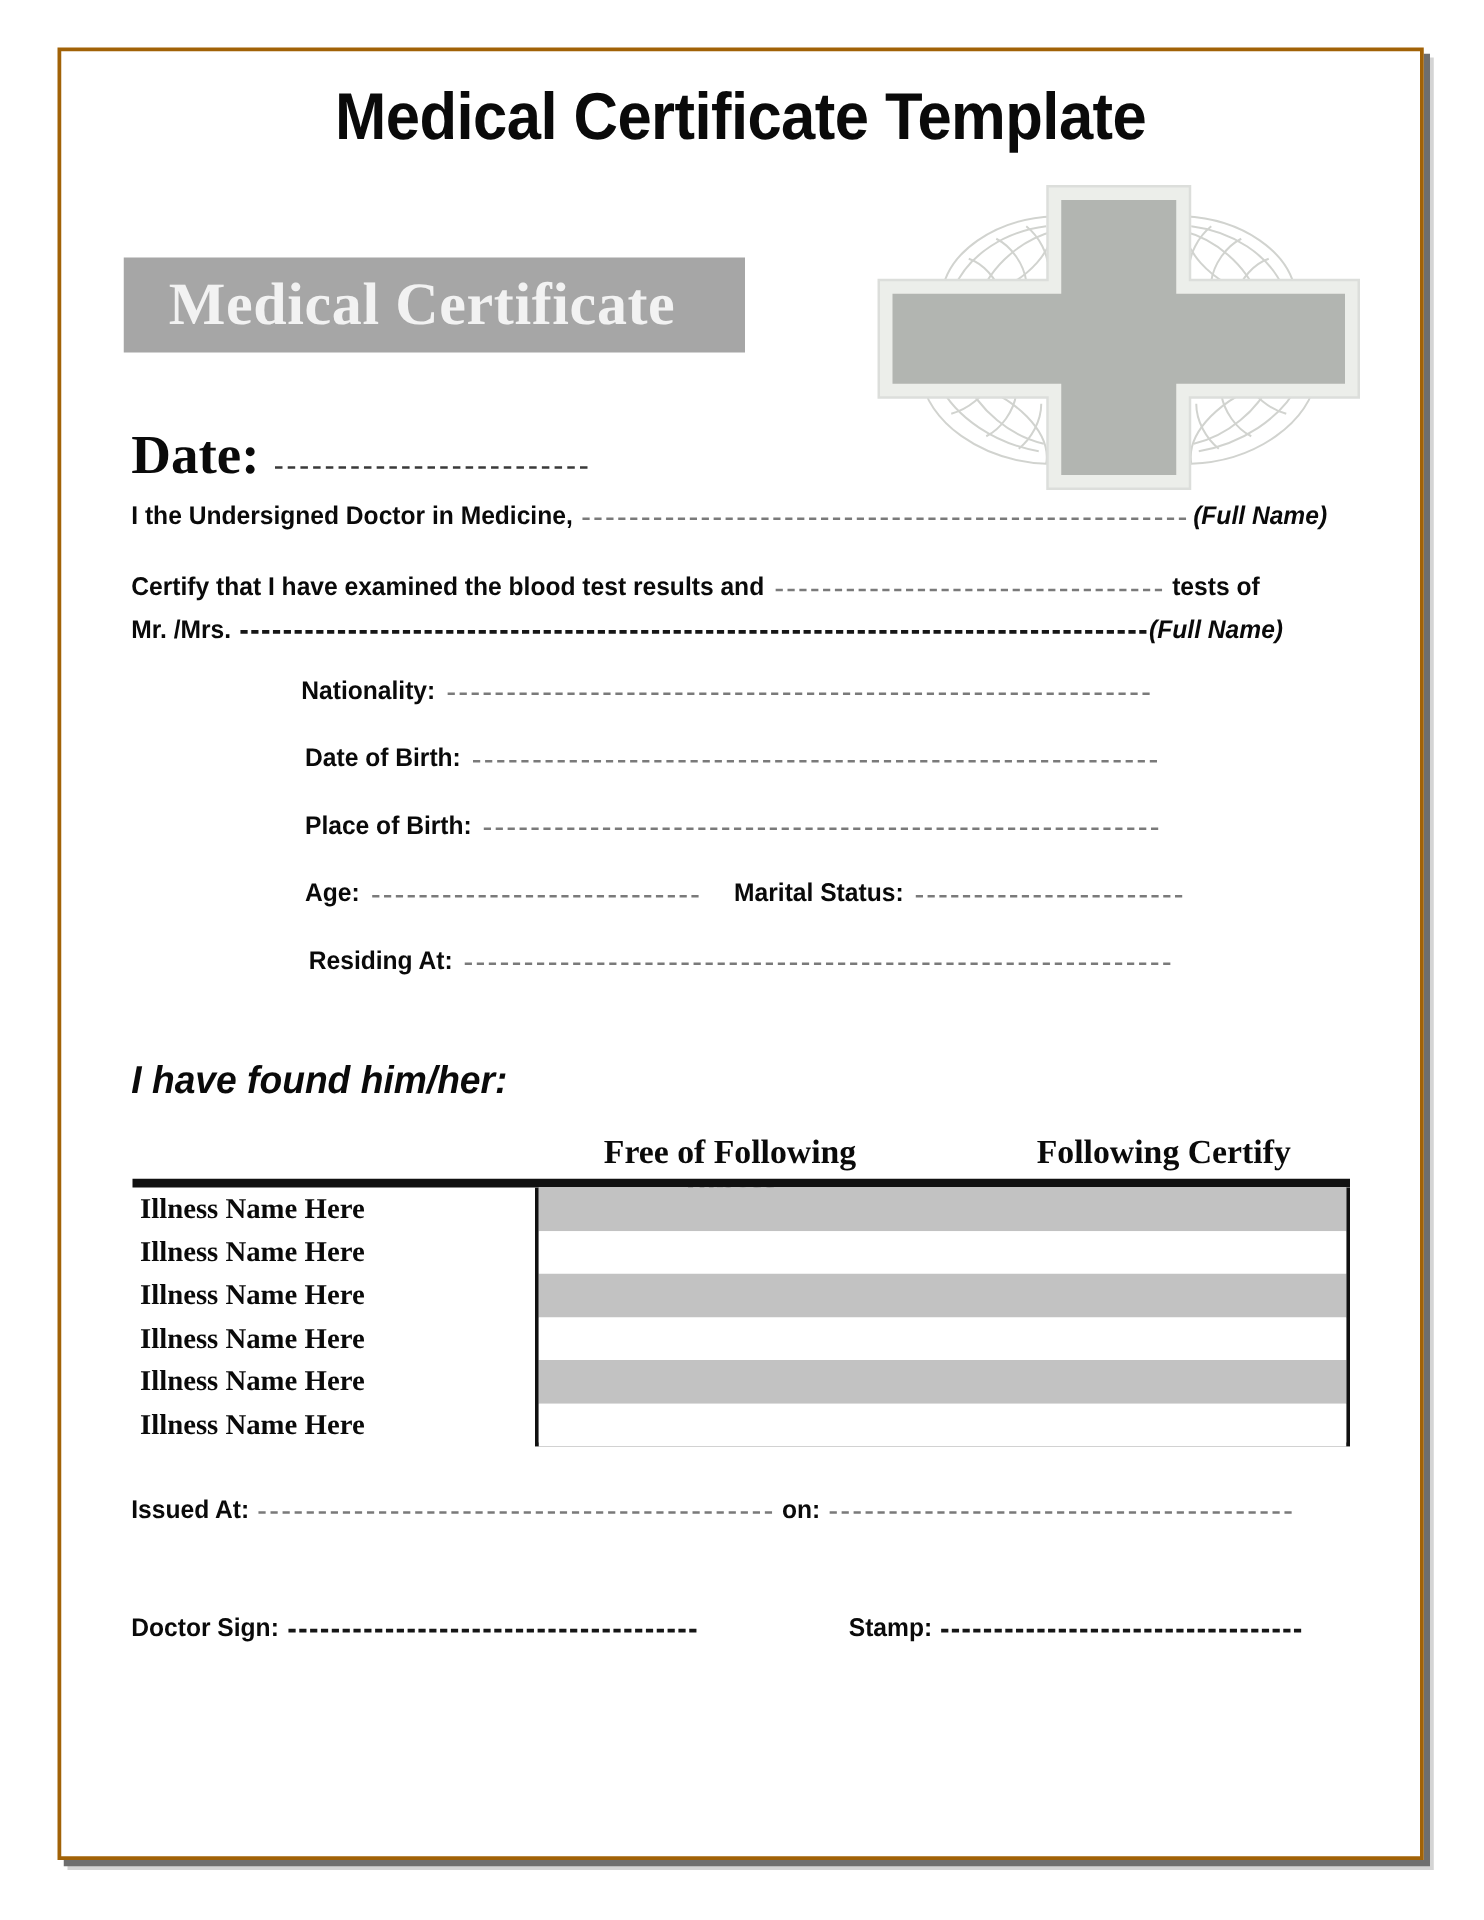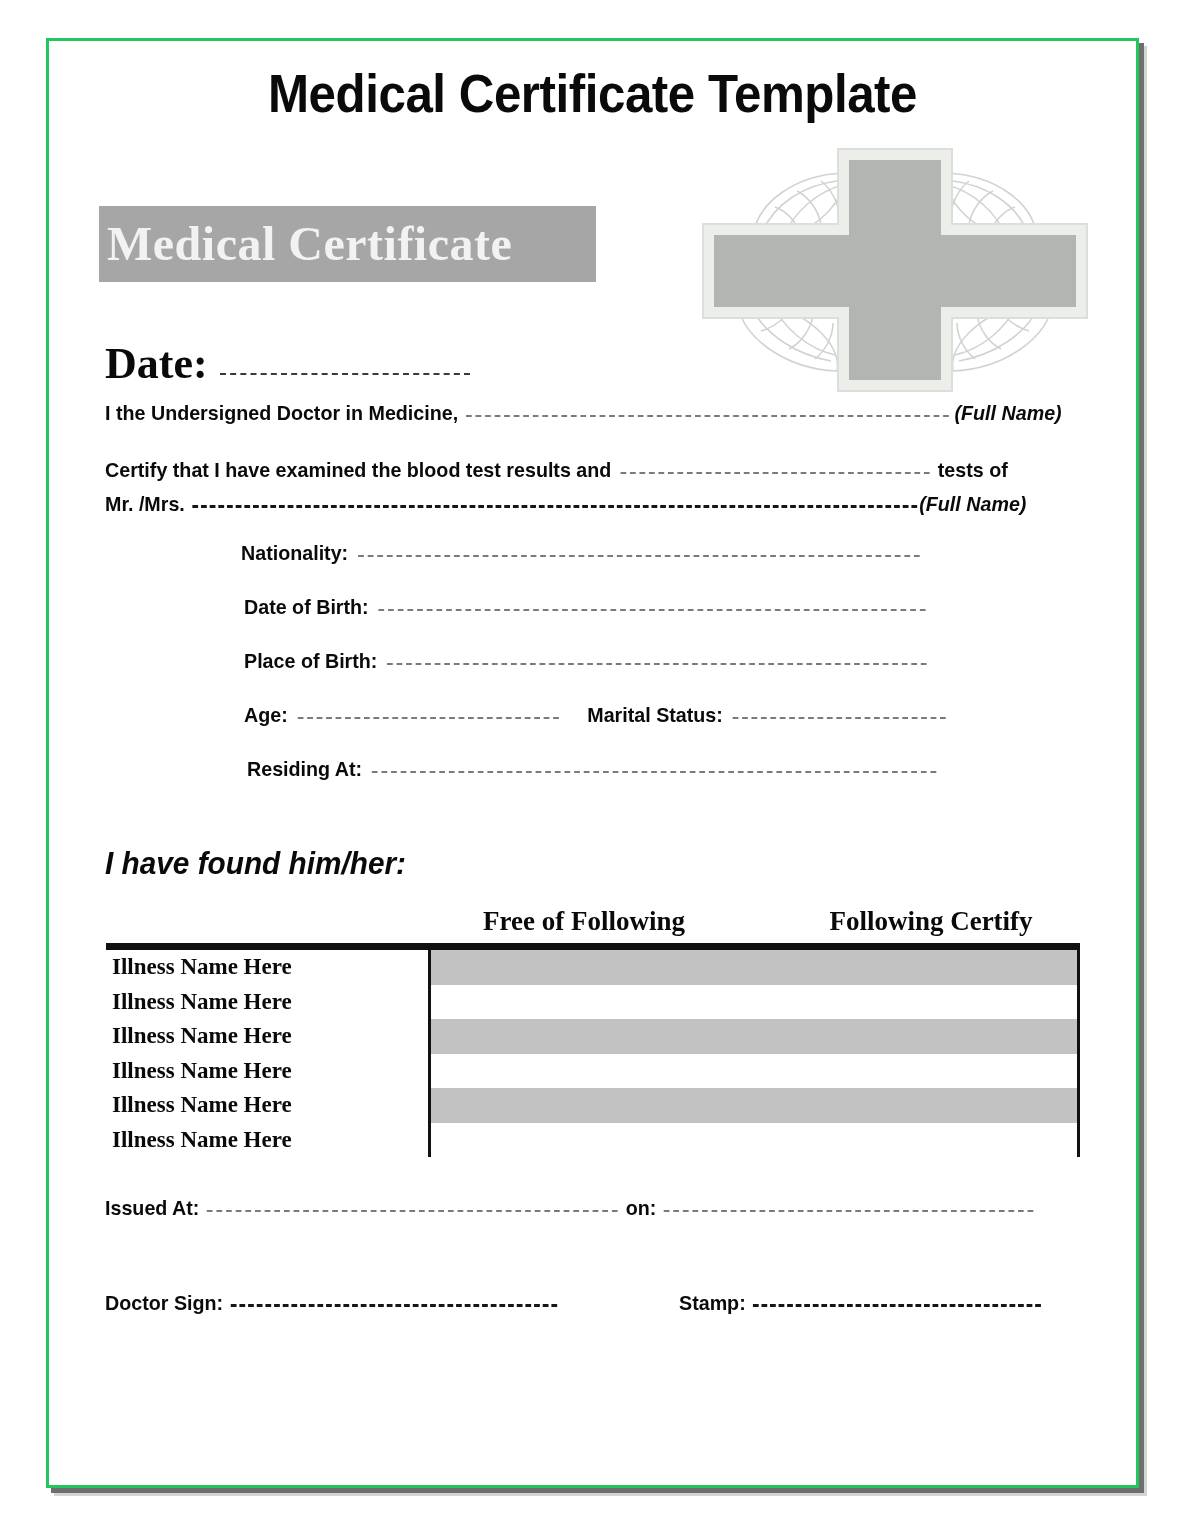--- a/index.html
+++ b/index.html
@@ -17,21 +17,21 @@
 
   
   #page-frame {
     position: absolute;
     left: 46px;
     top: 38px;
     width: 1093px;
     height: 1450px;
     box-sizing: border-box;
     background: #ffffff;
-    border: 3px solid #22c55e;
+    border: 3px solid #a16207;
     box-shadow: 5px 5px 0 0 #6e6e6e, 8px 8px 0 0 #d4d4d4;
   }
 
   
   #doc-title {
     position: absolute;
     left: 0;
     top: 22px;
     width: 100%;
     text-align: center;
@@ -52,21 +52,21 @@
     height: 76px;
     background: #a6a6a6;
     display: flex;
     align-items: center;
   }
   #banner-text {
     font-family: "Liberation Serif", serif;
     font-weight: bold;
     font-size: 48px;
     color: #f2f2f2;
-    padding-left: 8px;
+    padding-left: 36px;
     letter-spacing: 0.5px;
     line-height: 1;
   }
 
   
   #logo {
     position: absolute;
     left: 648px;
     top: 100px;
     width: 396px;

